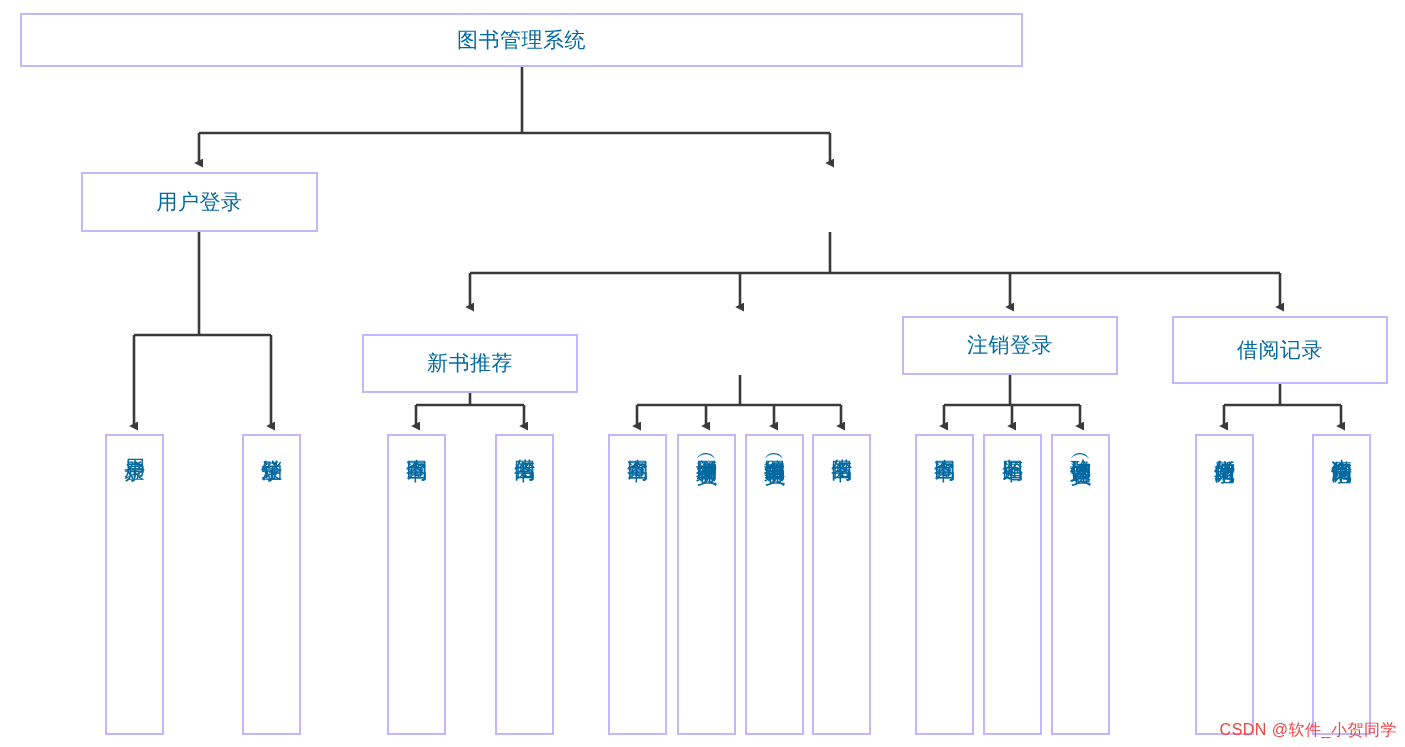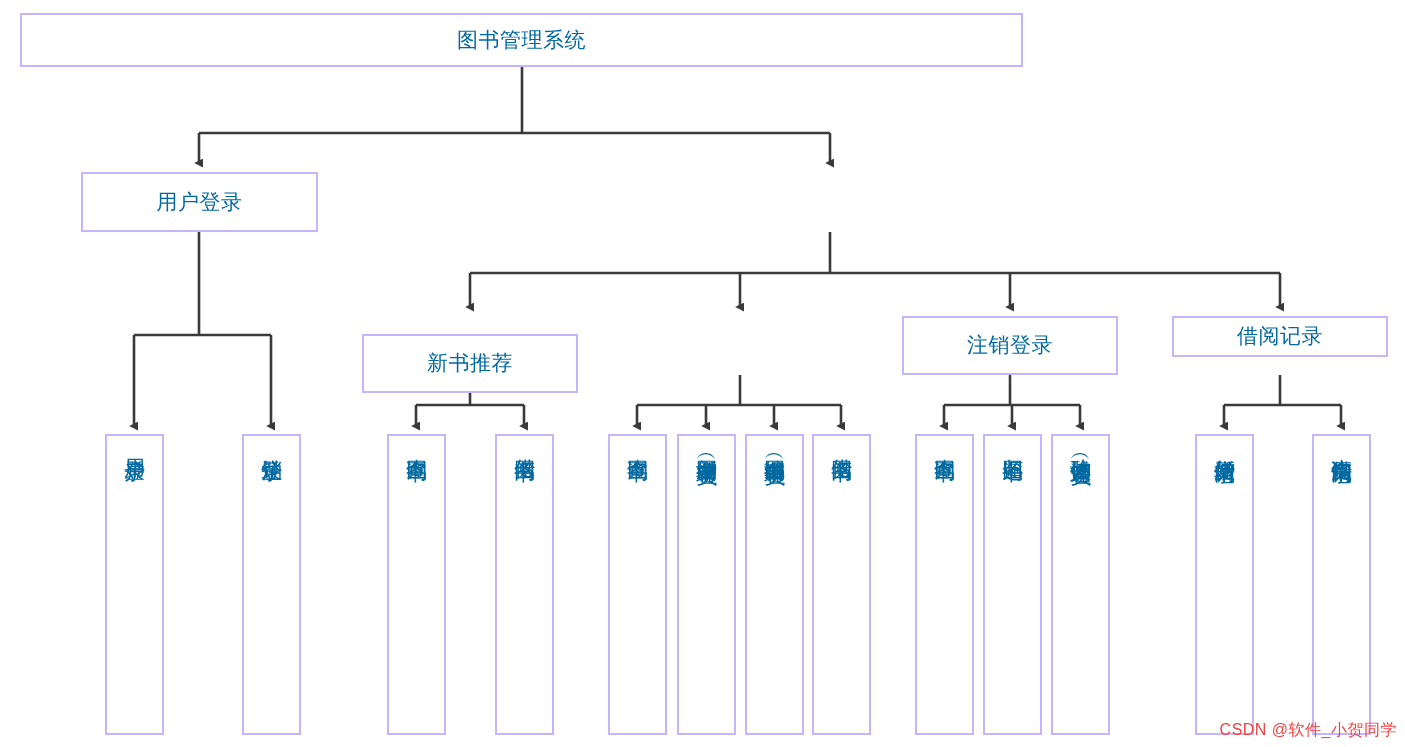--- a/index.html
+++ b/index.html
@@ -131,21 +131,21 @@
   <div class="node horizontal" style="left:81px; top:172px; width:237px; height:60px;">
     <span class="node-label">用户登录</span>
   </div>
 
   <div class="node horizontal" style="left:362px; top:334px; width:216px; height:59px;">
     <span class="node-label">新书推荐</span>
   </div>
   <div class="node horizontal" style="left:902px; top:316px; width:216px; height:59px;">
     <span class="node-label">注销登录</span>
   </div>
-  <div class="node horizontal" style="left:1172px; top:316px; width:216px; height:41px;">
+  <div class="node horizontal" style="left:1172px; top:316px; width:216px; height:68px;">
     <span class="node-label">借阅记录</span>
   </div>
 
   <div class="node vertical" style="left:105px; top:434px; width:59px; height:301px;">
     <span class="node-label">用户登录</span>
   </div>
   <div class="node vertical" style="left:242px; top:434px; width:59px; height:301px;">
     <span class="node-label">注销登录</span>
   </div>
 

